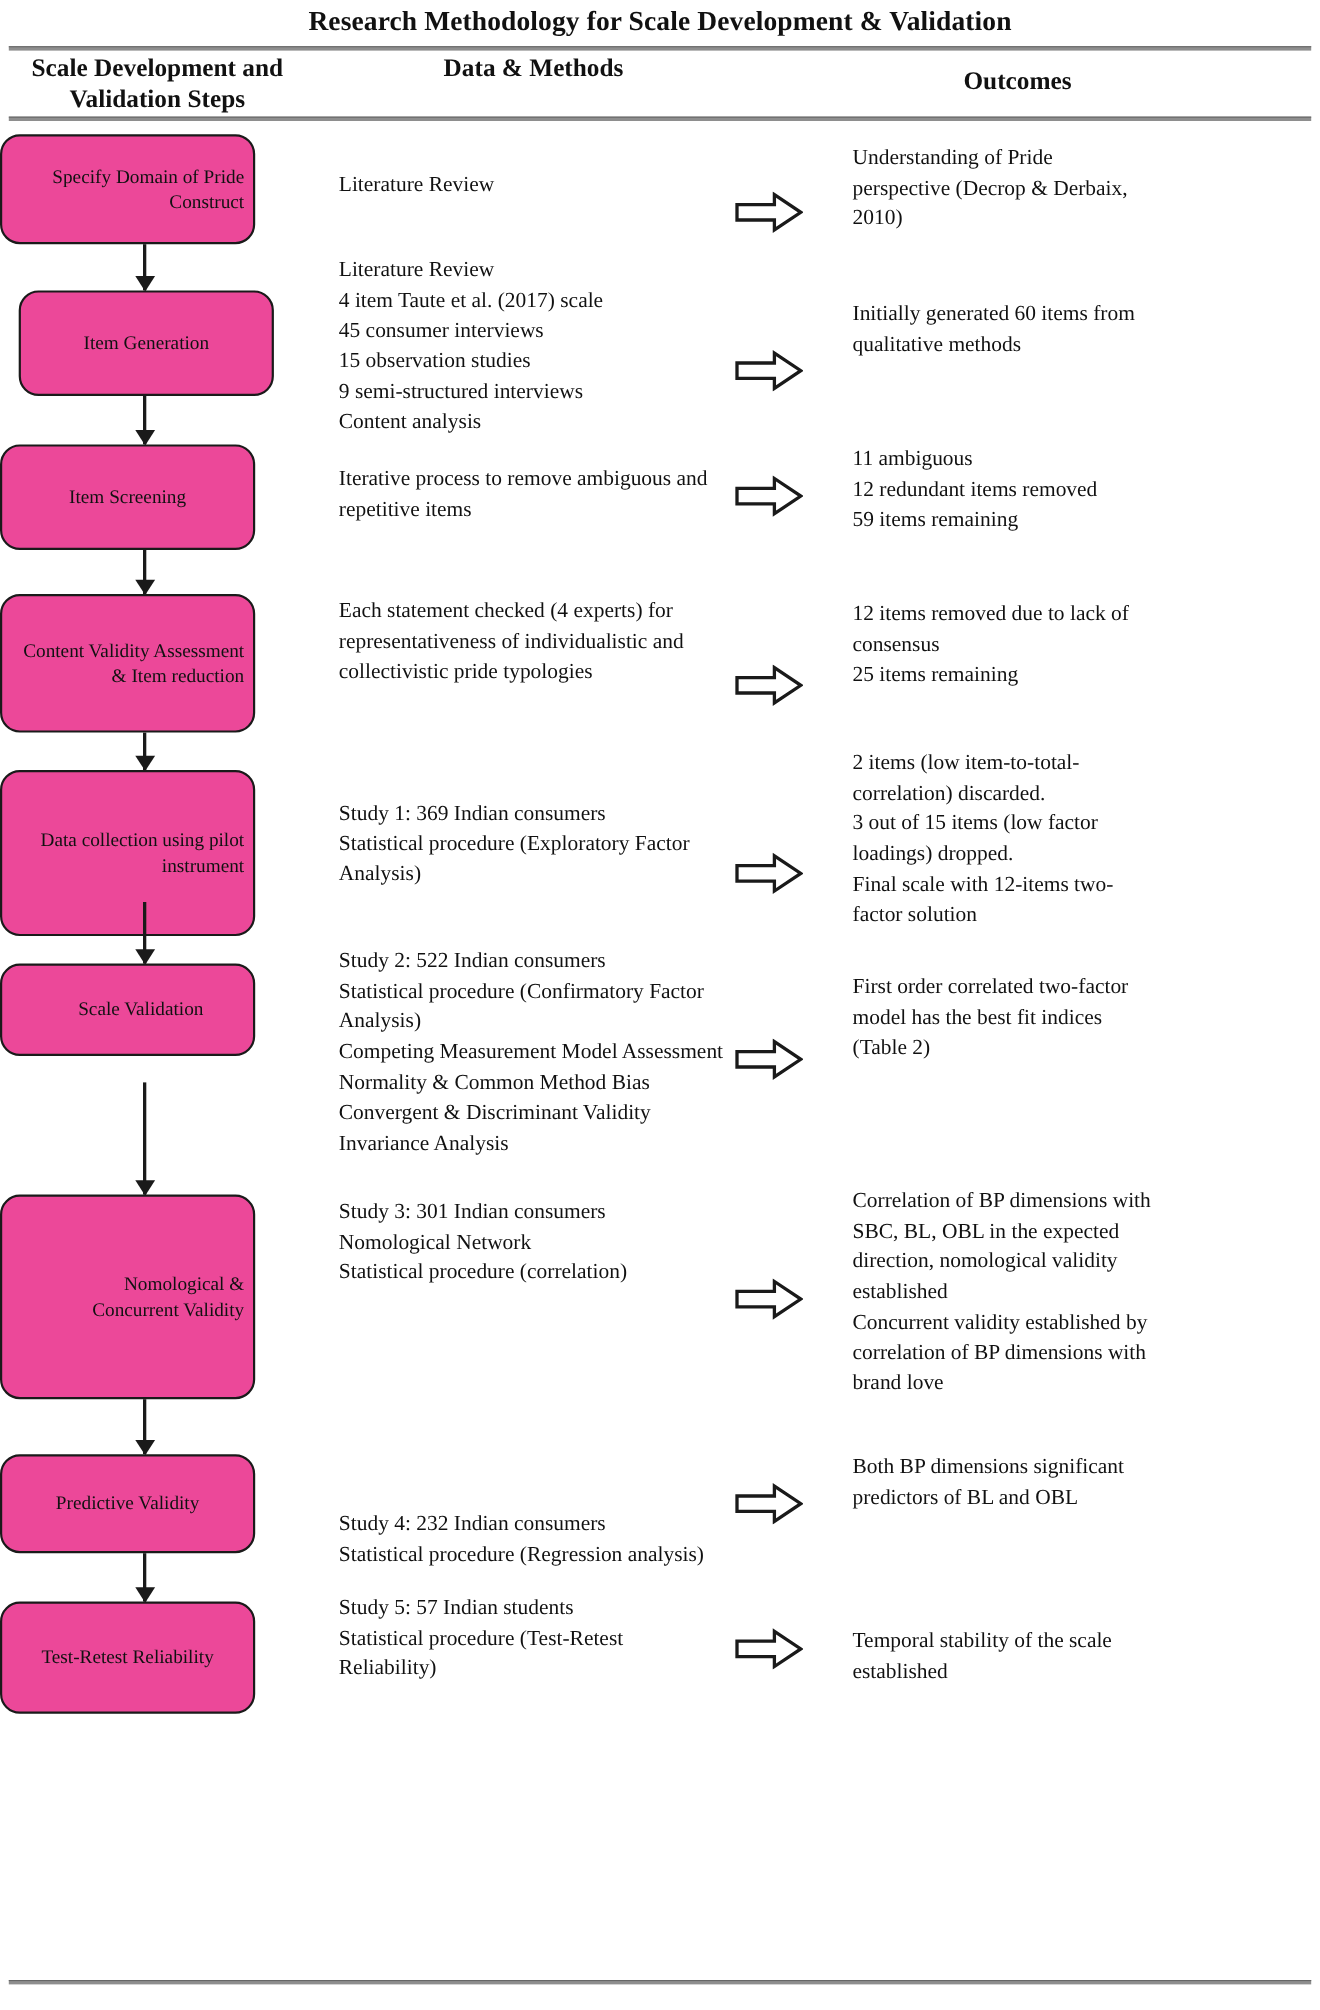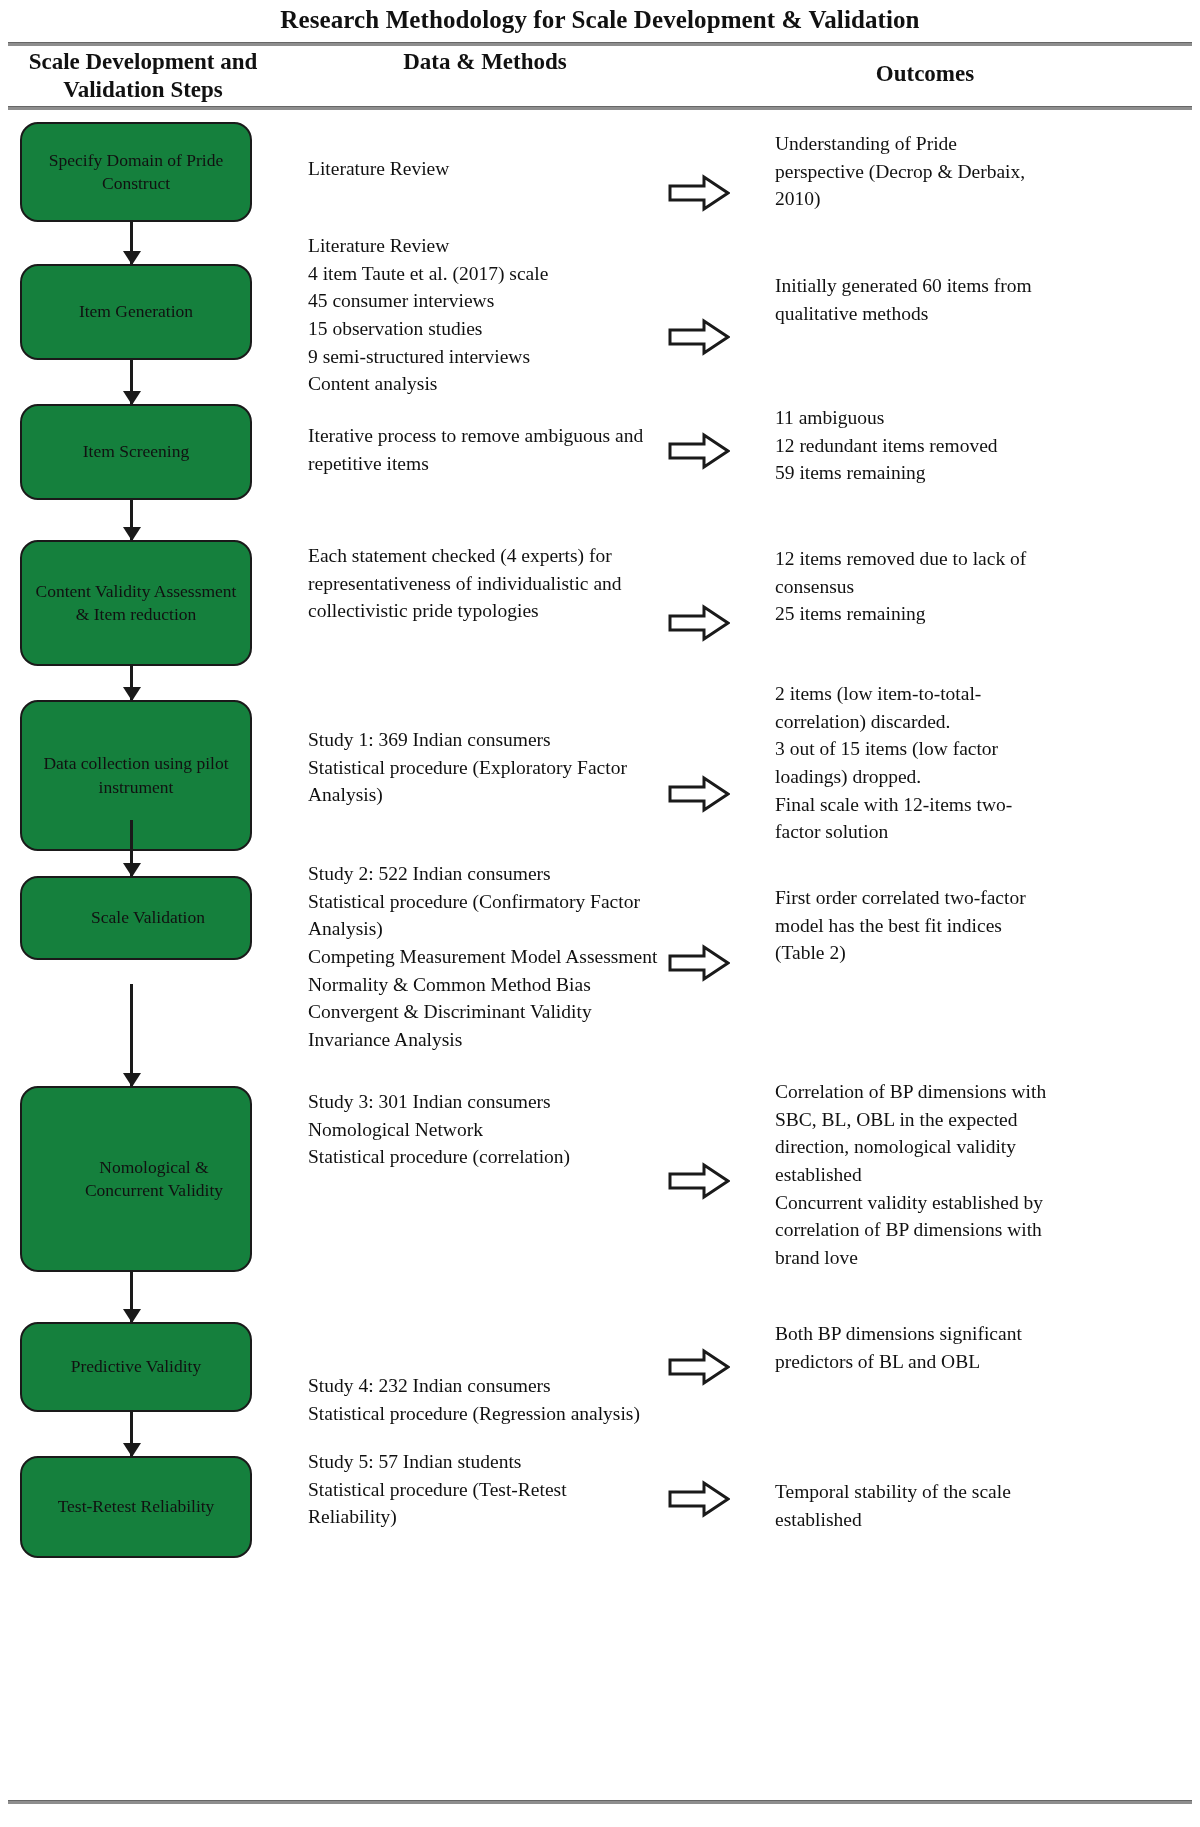--- a/index.html
+++ b/index.html
@@ -57,30 +57,30 @@
     line-height: 1.22;
     text-align: center;
   }
   .col-head.c1 { left: 8px;   width: 270px; top: 48px; }
   .col-head.c2 { left: 300px; width: 370px; top: 48px; }
   .col-head.c3 { left: 760px; width: 330px; top: 48px; margin-top: 12px; }
 
   
   .step-box {
     position: absolute;
-    left: 20px;
+    left: 0;
     width: 232px;
     box-sizing: border-box;
     border: 2.5px solid #1a1a1a;
     border-radius: 18px;
-    background: #15803d;
+    background: #ec4899;
     display: flex;
     align-items: center;
     justify-content: center;
-    text-align: center;
+    text-align: right;
     padding: 4px 8px;
   }
   .step-label {
     font-size: 17.5px;
     line-height: 1.32;
   }
 
   
   .connector {
     position: absolute;
@@ -139,21 +139,21 @@
 
   <div class="col-head c1">Scale Development and Validation Steps</div>
   <div class="col-head c2">Data &amp; Methods</div>
   <div class="col-head c3">Outcomes</div>
 
   <div class="rule mid"></div>
 
   <div class="step-box" style="top:122px;height:100px;">
     <span class="step-label">Specify Domain of Pride Construct</span>
   </div>
-  <div class="step-box" style="top:264px;height:96px;">
+  <div class="step-box" style="top:264px;height:96px;margin-left:17px;">
     <span class="step-label">Item Generation</span>
   </div>
   <div class="step-box" style="top:404px;height:96px;">
     <span class="step-label">Item Screening</span>
   </div>
   <div class="step-box" style="top:540px;height:126px;">
     <span class="step-label">Content Validity Assessment &amp; Item reduction</span>
   </div>
   <div class="step-box" style="top:700px;height:151px;">
     <span class="step-label">Data collection using pilot instrument</span>

